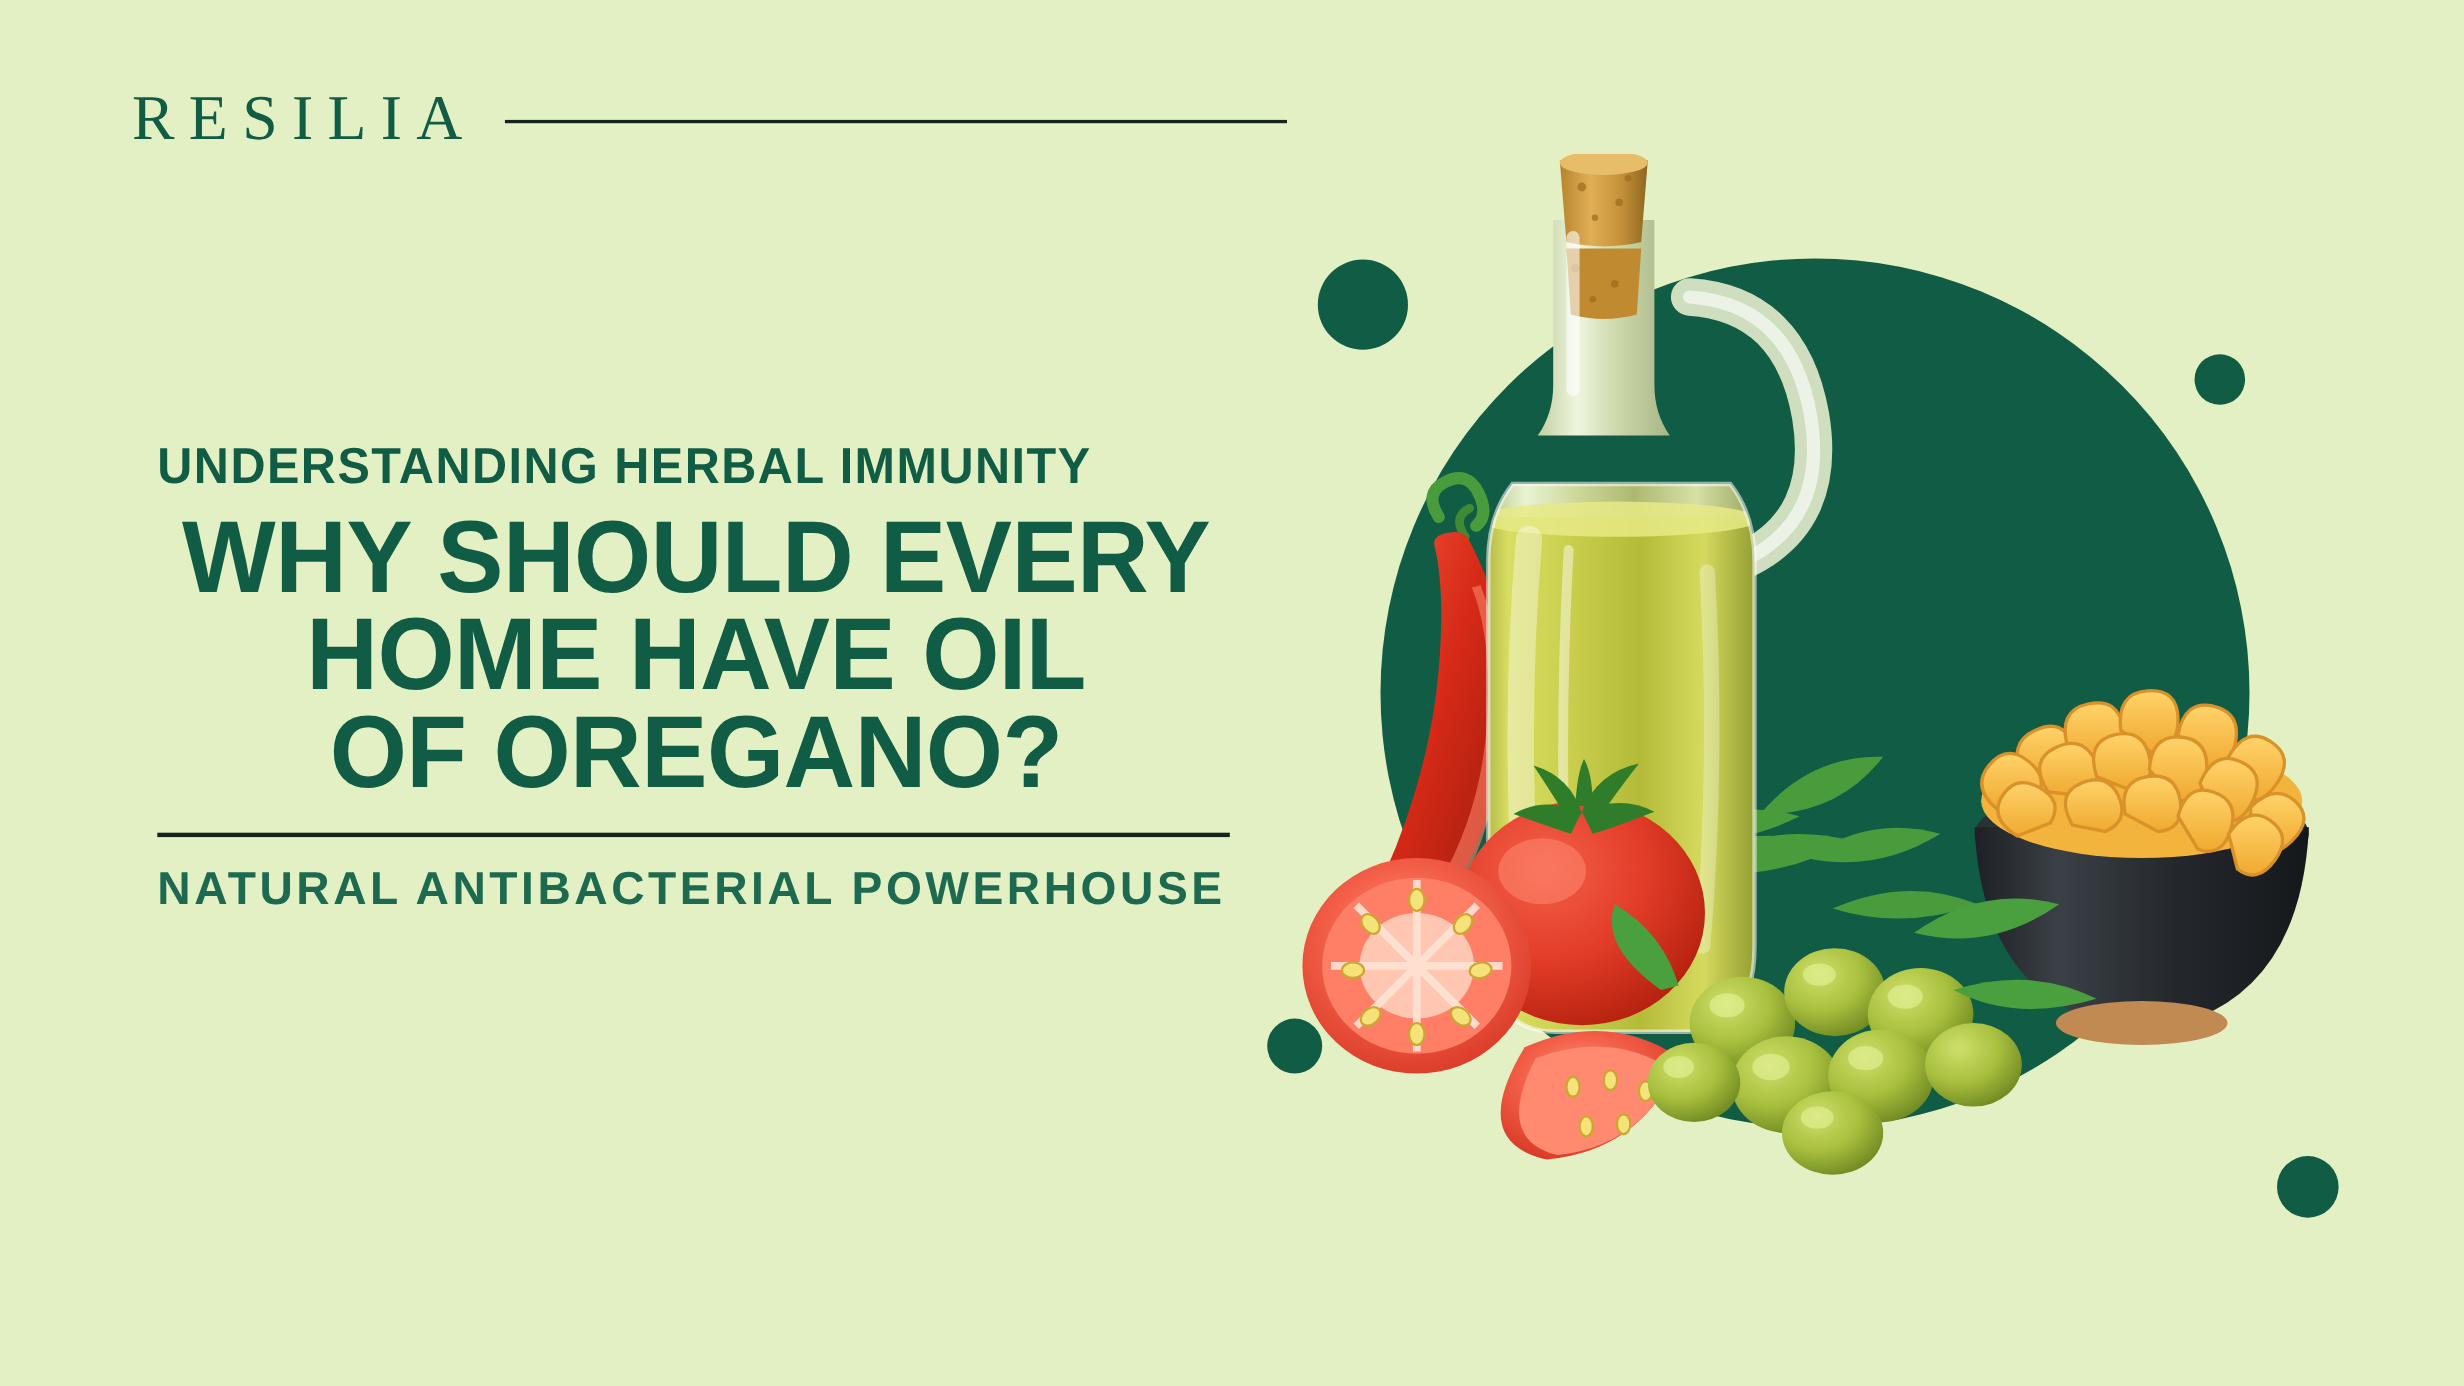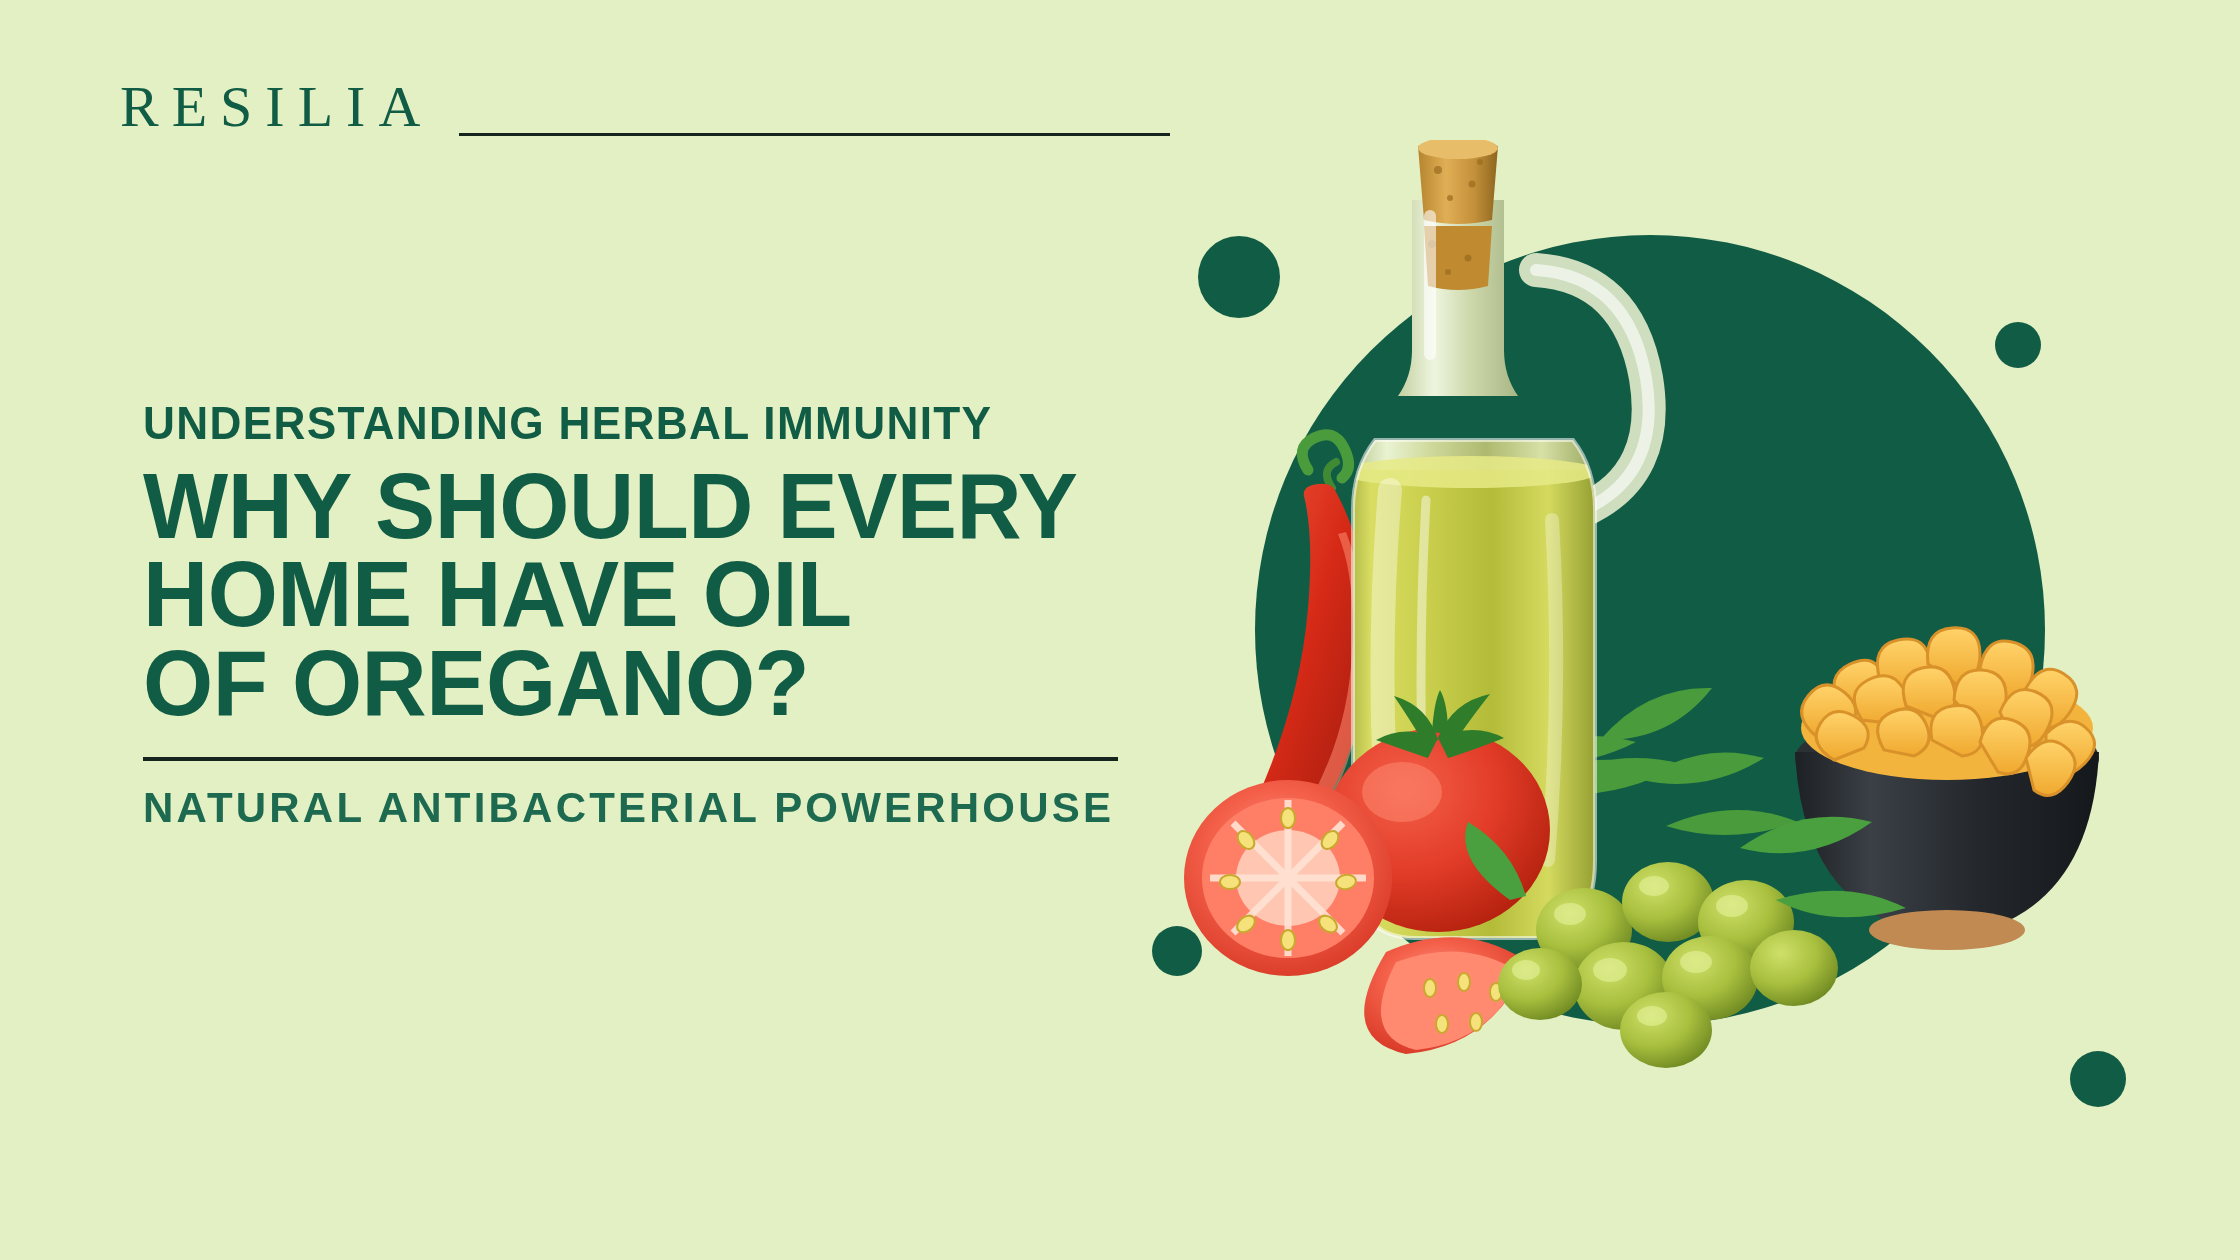--- a/index.html
+++ b/index.html
@@ -27,21 +27,21 @@
     border-radius: 50%;
     background: #115c45;
   }
 
   
   .logo-row {
     position: absolute;
     left: 120px;
     top: 78px;
     display: flex;
-    align-items: flex-end;
+    align-items: center;
     width: 1050px;
   }
   .logo-word {
     font-family: "Liberation Serif", serif;
     font-size: 58px;
     font-weight: 400;
     letter-spacing: 13px;
     color: #115c45;
     white-space: nowrap;
     line-height: 1;
@@ -72,20 +72,21 @@
     transform-origin: left center;
     white-space: nowrap;
   }
   .headline {
     margin: 0;
     color: #115c45;
     font-size: 93px;
     font-weight: 700;
     line-height: 0.95;
     letter-spacing: -0.5px;
+    text-align: center;
   }
   .headline .hl {
     display: block;
     white-space: nowrap;
     transform: scaleX(0.97);
     transform-origin: left center;
   }
   .sub-rule {
     width: 975px;
     height: 4px;

